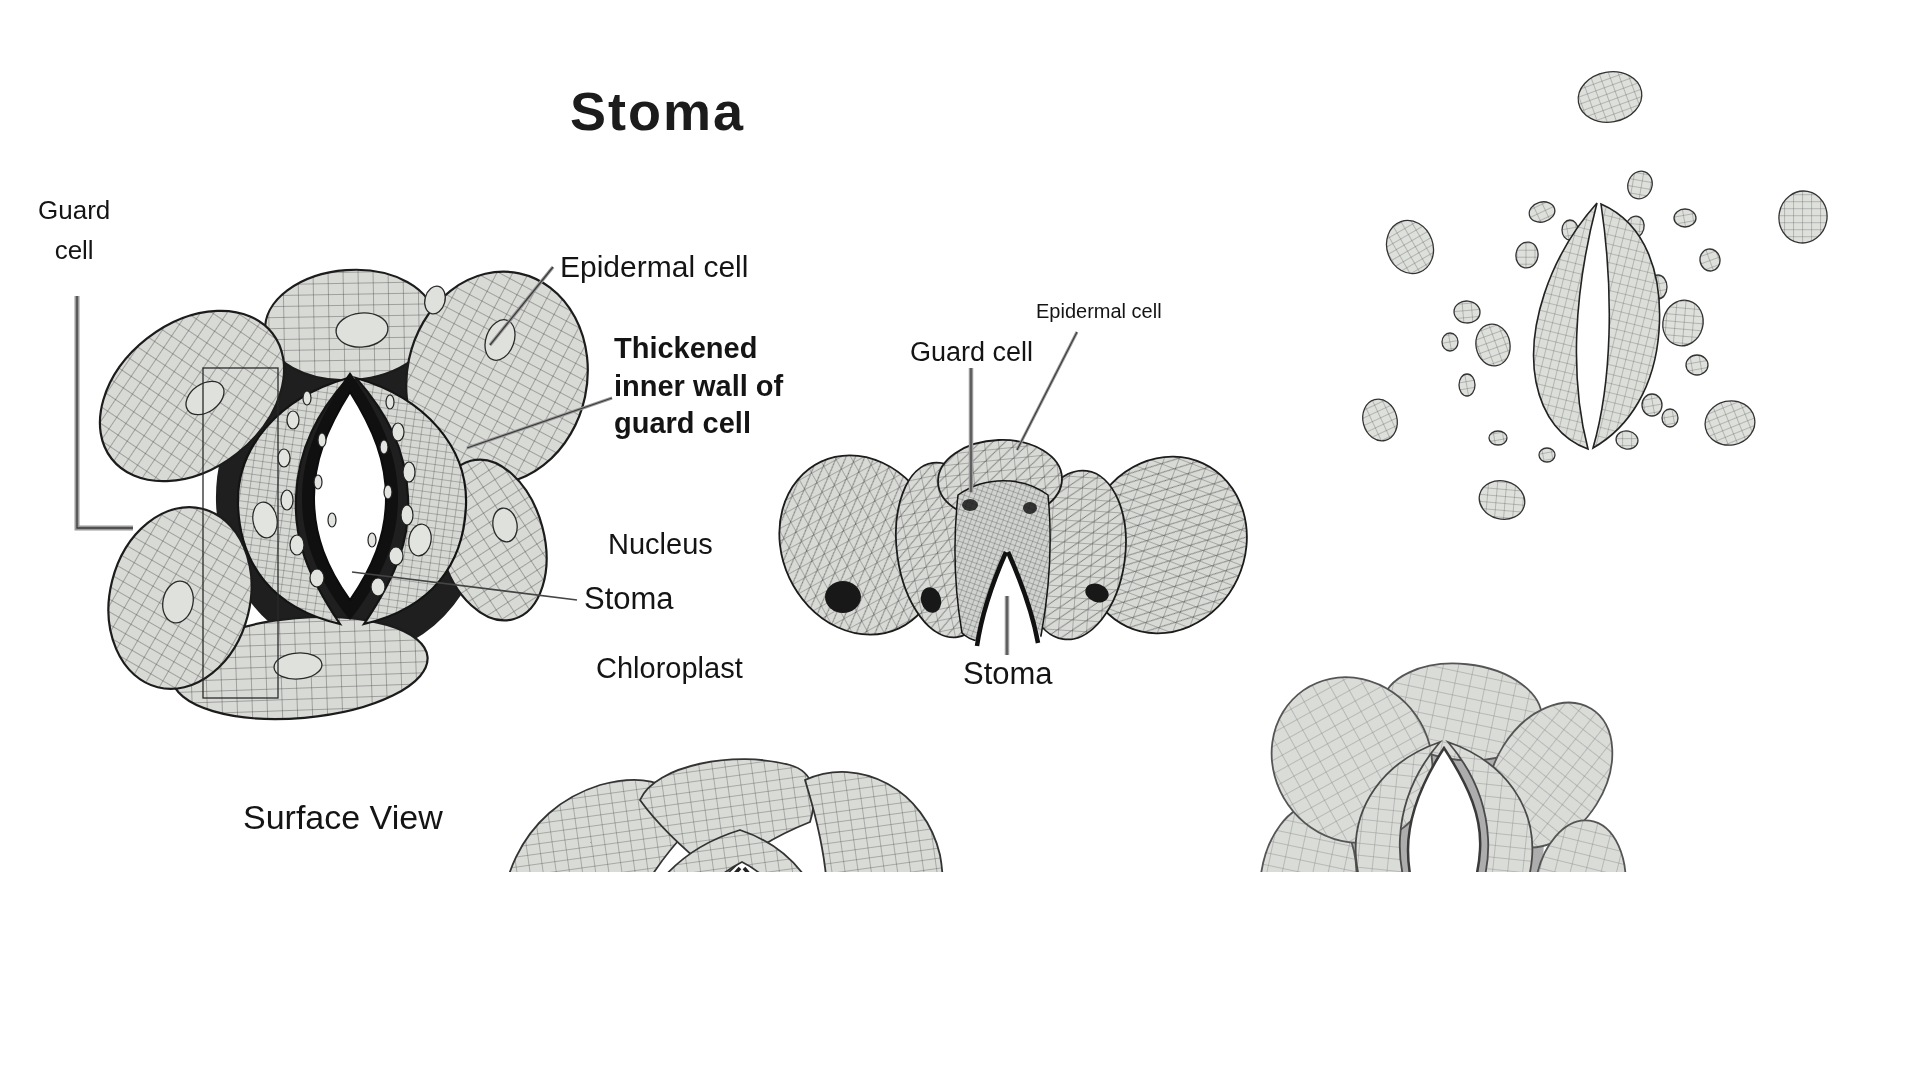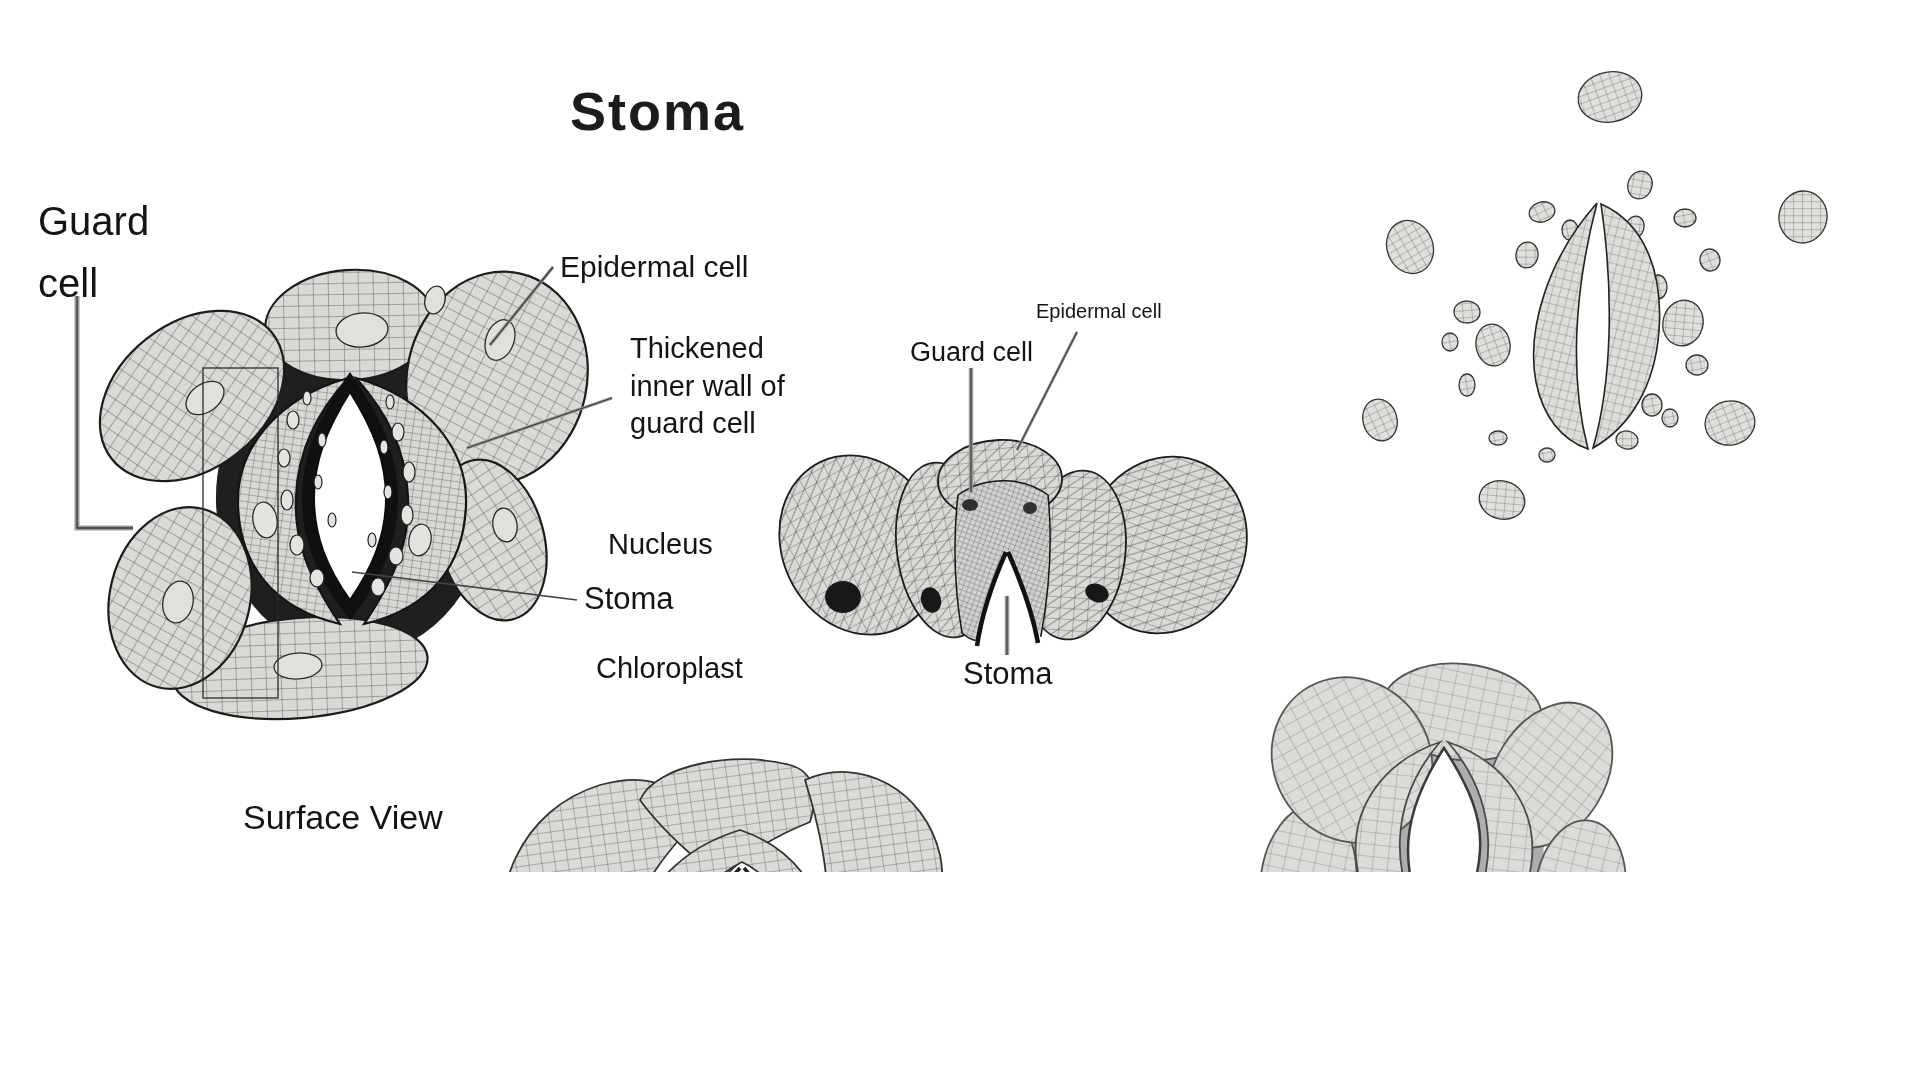--- a/index.html
+++ b/index.html
@@ -2,23 +2,23 @@
 <html><head>
 <meta charset="utf-8">
 <style>
   html,body{margin:0;padding:0;background:#ffffff;}
   .stage{position:relative;width:1920px;height:872px;background:#ffffff;overflow:hidden;
          font-family:"Liberation Sans",sans-serif;}
   .art{position:absolute;left:0;top:0;}
   .label{position:absolute;color:#141414;white-space:pre-line;line-height:1.25;
          font-family:"Liberation Sans",sans-serif;}
   .title{left:570px;top:78px;font-size:54px;font-weight:700;letter-spacing:2px;color:#1c1c1c;}
-  .lb-guard-left{left:38px;top:190px;font-size:40px;line-height:1.55;}
+  .lb-guard-left{left:38px;top:190px;font-size:26px;line-height:1.55;text-align:center;}
   .lb-epidermal-left{left:560px;top:248px;font-size:30px;}
-  .lb-thickened{left:630px;top:330px;font-size:29px;line-height:1.3;}
+  .lb-thickened{left:614px;top:330px;font-size:29px;line-height:1.3;font-weight:bold;}
   .lb-nucleus{left:608px;top:478px;font-size:29px;margin-top:48px;}
   .lb-stoma-left{left:584px;top:580px;font-size:31px;}
   .lb-chloroplast{left:560px;top:650px;font-size:29px;margin-left:36px;}
   .lb-surface-view{left:243px;top:796px;font-size:34px;text-align:right;}
   .lb-guard-mid{left:910px;top:336px;font-size:27px;}
   .lb-epidermal-mid{left:1036px;top:299px;font-size:20px;}
   .lb-stoma-mid{left:963px;top:655px;font-size:31px;}
 </style>
 </head>
 <body>

